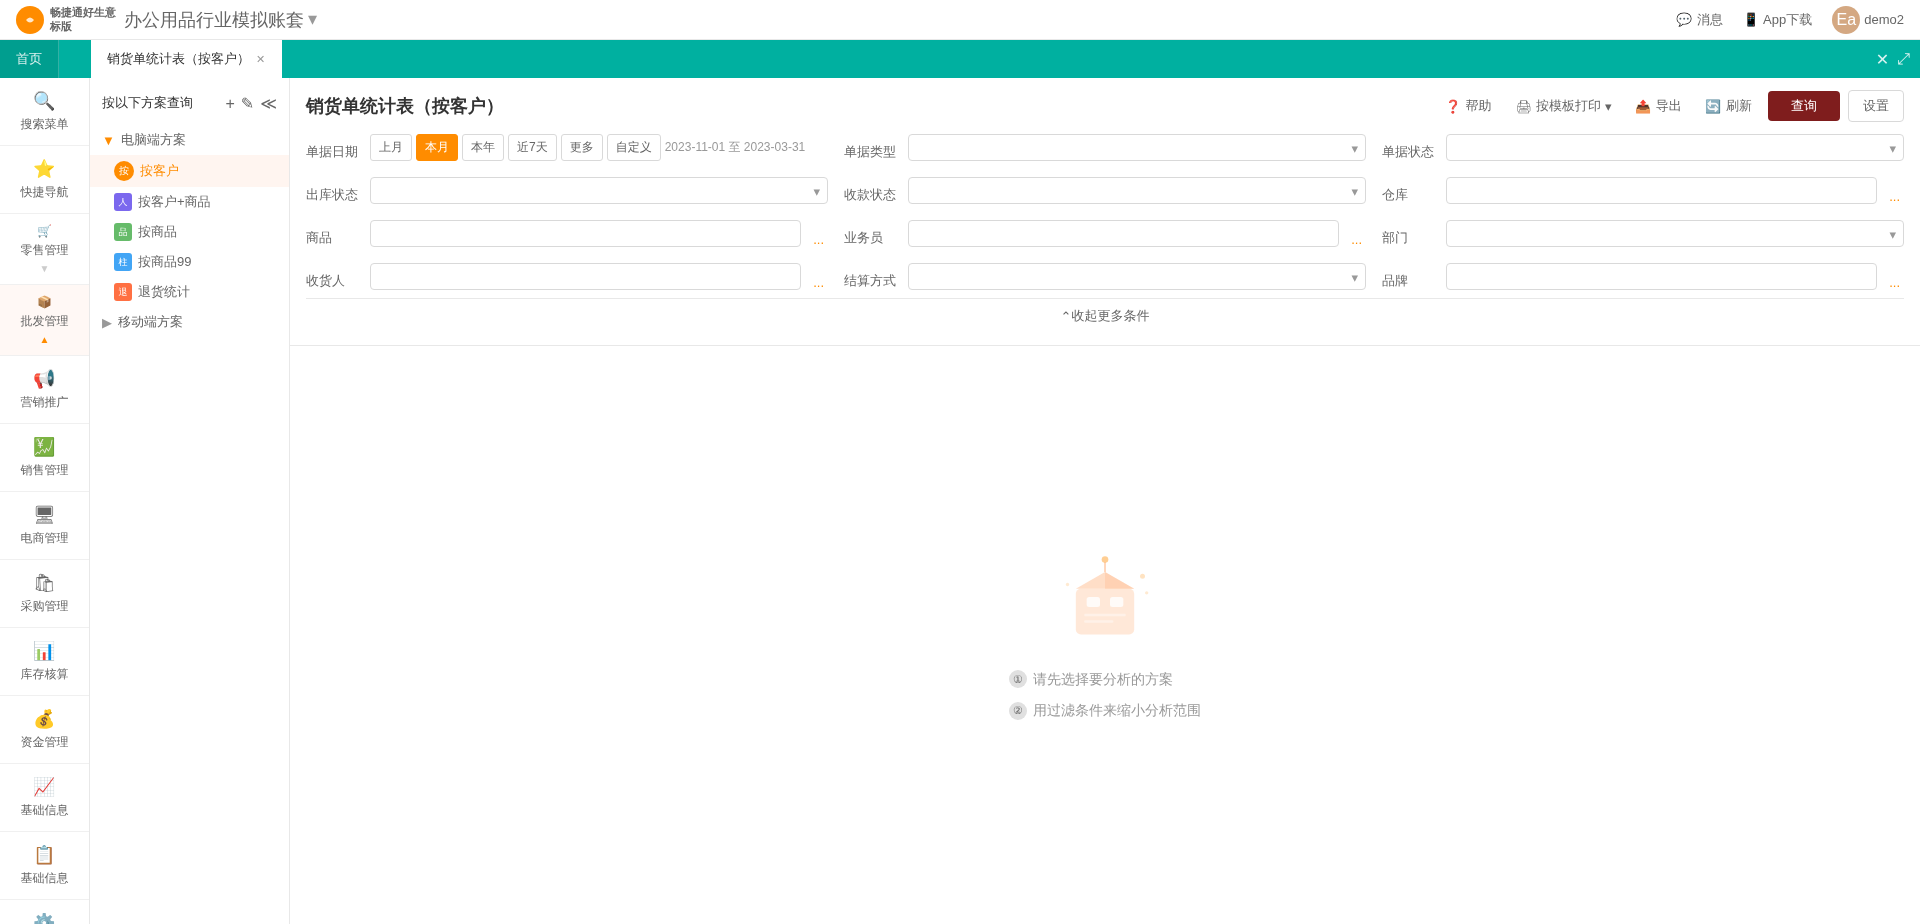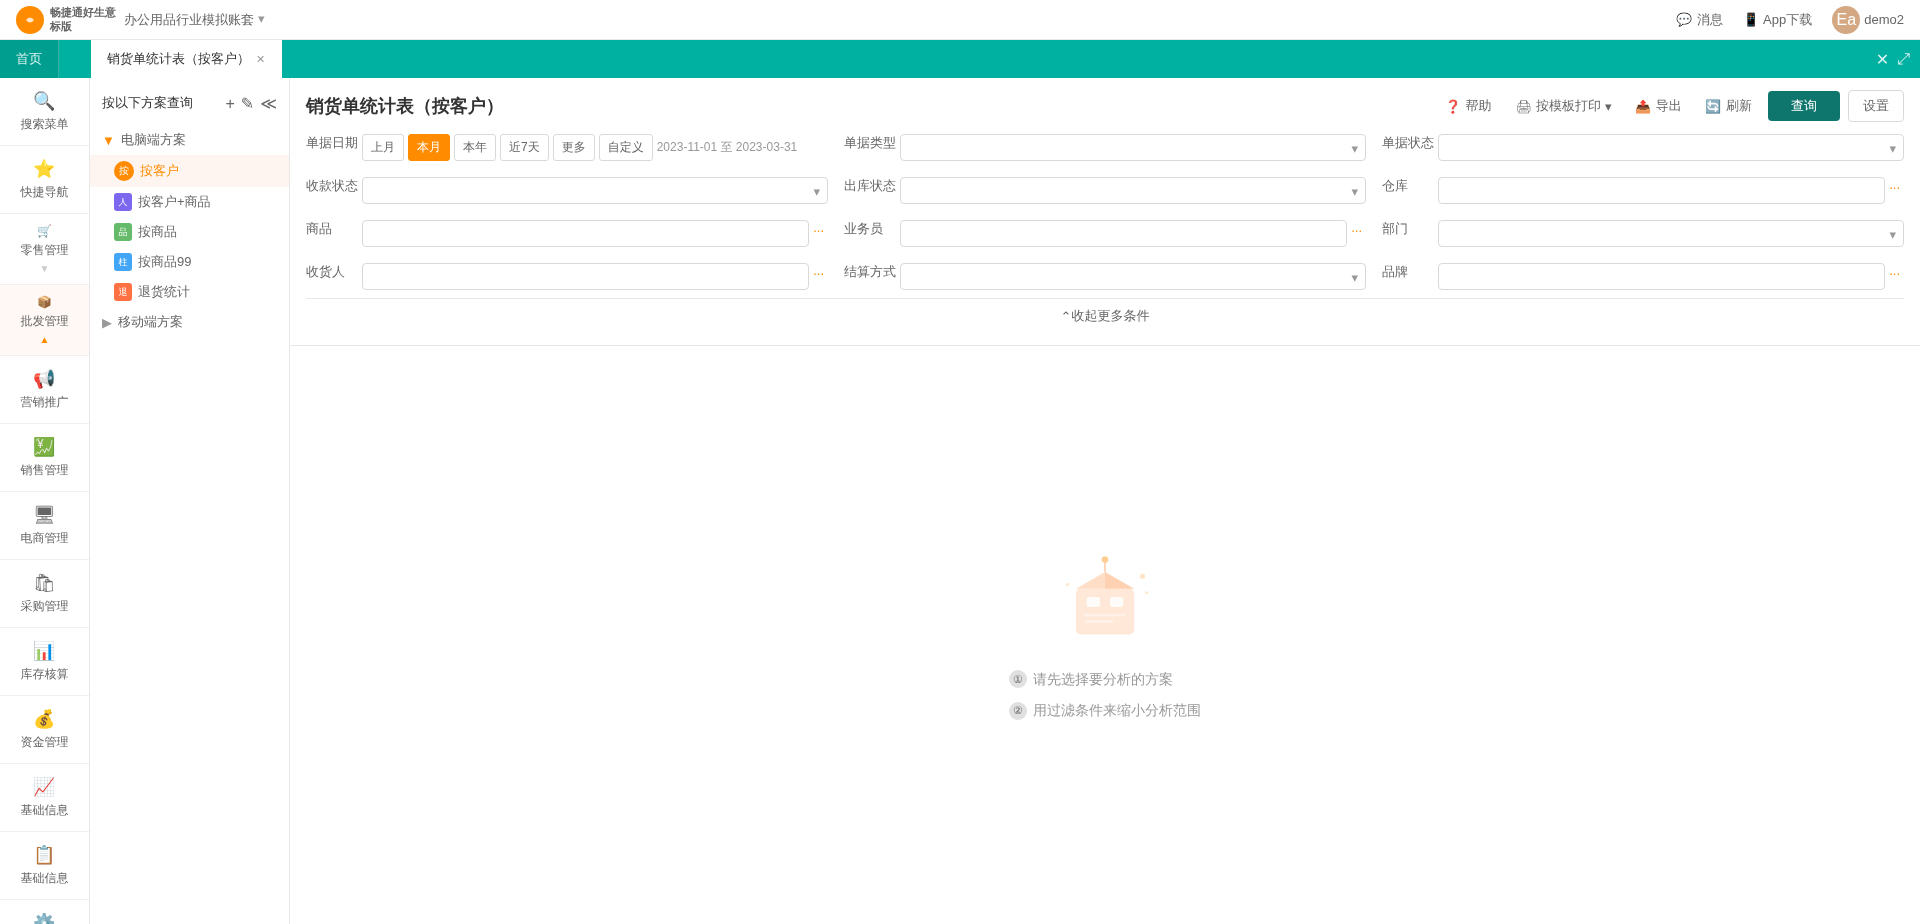--- a/index.html
+++ b/index.html
@@ -39,21 +39,21 @@
     .logo-text {
       font-size: 11px;
       color: #666;
       line-height: 1.2;
       font-weight: bold;
     }
     .breadcrumb-nav {
       display: flex;
       align-items: flex-start;
       gap: 4px;
-      font-size: 13px;
+      font-size: 18px;
       color: #666;
     }
     .top-header-right {
       display: flex;
       align-items: center;
       gap: 20px;
     }
     .header-action {
       display: flex;
       align-items: center;
@@ -287,21 +287,21 @@
       display: flex;
       align-items: center;
       gap: 4px;
       color: #666;
       font-size: 13px;
       cursor: pointer;
       padding: 4px 8px;
       border-radius: 3px;
     }
     .btn-primary {
-      background: #0f766e;
+      background: #7f1d1d;
       color: white;
       border: none;
       border-radius: 4px;
       padding: 6px 20px;
       font-size: 13px;
       cursor: pointer;
       min-width: 72px;
     }
     .btn-setting {
       background: #fff;
@@ -315,21 +315,22 @@
     
     .filter-row {
       display: flex;
       align-items: center;
       padding: 8px 0;
       gap: 16px;
     }
     .filter-cell {
       flex: 1;
       display: flex;
-      align-items: flex-start;
+      align-items: flex-end;
+      gap: 8px;
     }
     .filter-label {
       color: #666;
       font-size: 13px;
       white-space: nowrap;
       min-width: 56px;
     }
     .filter-input {
       flex: 1;
       border: 1px solid #d9d9d9;
@@ -664,29 +665,29 @@
             <div class="filter-select-wrap">
               <select>
                 <option value=""></option>
               </select>
             </div>
           </div>
         </div>
 
         <div class="filter-row">
           <div class="filter-cell">
-            <span class="filter-label">收款状态</span>
+            <span class="filter-label">出库状态</span>
             <div class="filter-select-wrap">
               <select>
                 <option value=""></option>
               </select>
             </div>
           </div>
           <div class="filter-cell">
-            <span class="filter-label">出库状态</span>
+            <span class="filter-label">收款状态</span>
             <div class="filter-select-wrap">
               <select>
                 <option value=""></option>
               </select>
             </div>
           </div>
           <div class="filter-cell">
             <span class="filter-label">仓库</span>
             <input class="filter-input" style="flex: 1 1 0%;" readonly="" placeholder="">
             <span class="filter-dots">...</span>

